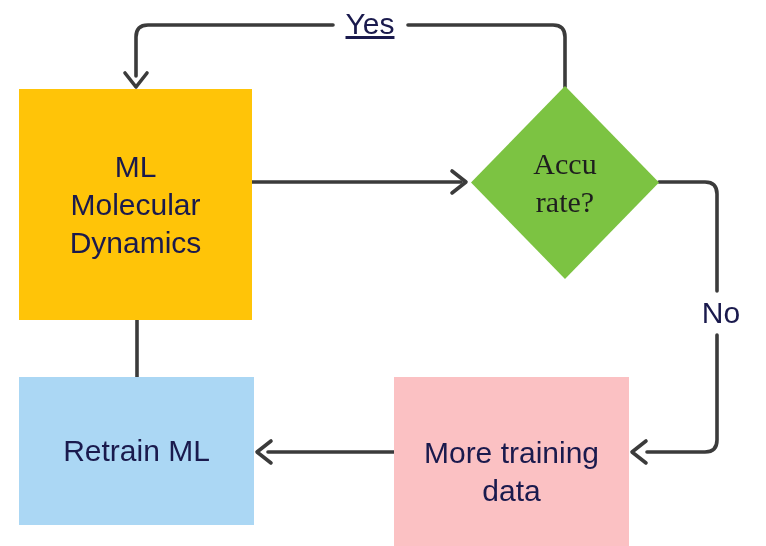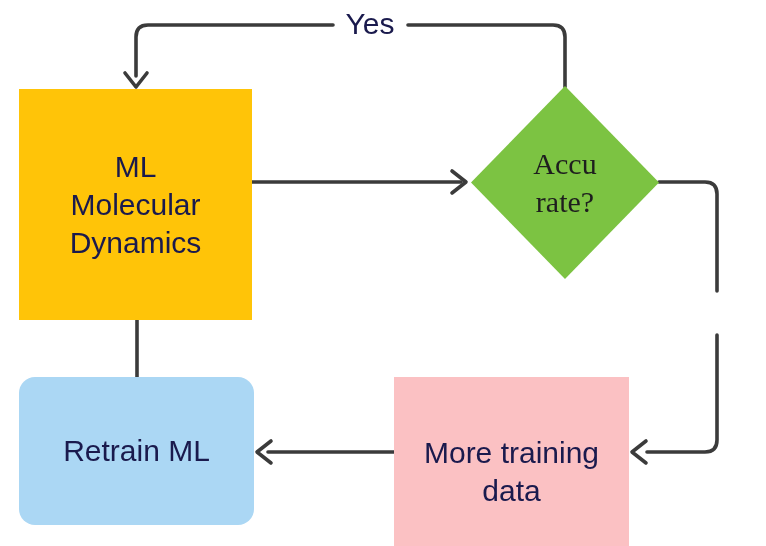--- a/index.html
+++ b/index.html
@@ -37,21 +37,21 @@
   .node-diamond       { left: 471px; top: 86px;  width: 188px; height: 193px;
                         clip-path: polygon(50% 0%, 100% 50%, 50% 100%, 0% 50%); font-family: Liberation Serif, serif; }
   .node-rect-retrain  { left: 19px;  top: 377px; width: 235px; height: 148px; }
   .node-rect-moredata { left: 394px; top: 377px; width: 235px; height: 189px; }
   .edge-label {
     position: absolute;
     font-size: 30px;
     line-height: 34px;
     text-align: center;
   }
-  .edge-label-yes { left: 336px; top: 7px;   width: 68px; }
+  .edge-label-yes { left: 336px; top: 7px;   width: 68px; text-decoration: underline; }
   .edge-label-no  { left: 695px; top: 296px; width: 52px; }
 </style>
 </head>
 <body>
 
 <div class="canvas">
 
   <svg class="connector-layer" viewBox="0 0 766 546" xmlns="http://www.w3.org/2000/svg">
 
     <path d="M 565 87 L 565 37 Q 565 25 553 25 L 408 25" stroke="#3B3B3B"></path>
@@ -76,25 +76,26 @@
     <span style="color: rgb(26, 26, 77);">ML
 Molecular
 Dynamics</span>
   </div>
 
   <div class="node node-diamond" style="background-color: rgb(124, 195, 66);">
     <span style="color: rgb(30, 30, 30);">Accu
 rate?</span>
   </div>
 
-  <div class="node node-rect-retrain" style="background-color: rgb(171, 215, 244); border-radius: 16px;">
+  <div class="node node-rect-retrain" style="background-color: rgb(171, 215, 244);">
     <span style="color: rgb(26, 26, 77);">Retrain ML</span>
   </div>
 
   <div class="node node-rect-moredata" style="background-color: rgb(251, 193, 195);">
     <span style="color: rgb(26, 26, 77);">More training
 data</span>
   </div>
 
   <div class="edge-label edge-label-yes" style="color: rgb(26, 26, 77);">Yes</div>
 
+  <div class="edge-label edge-label-no" style="color: rgb(26, 26, 77);">No</div>
 
 </div>
 
 </body></html>

